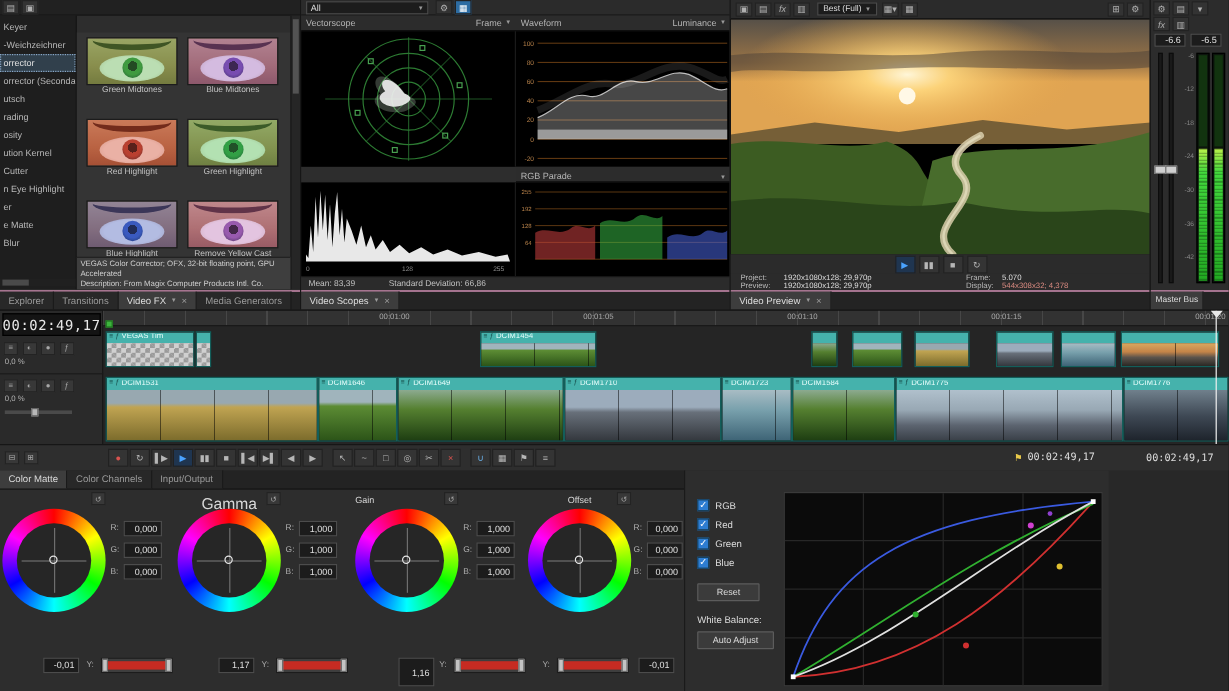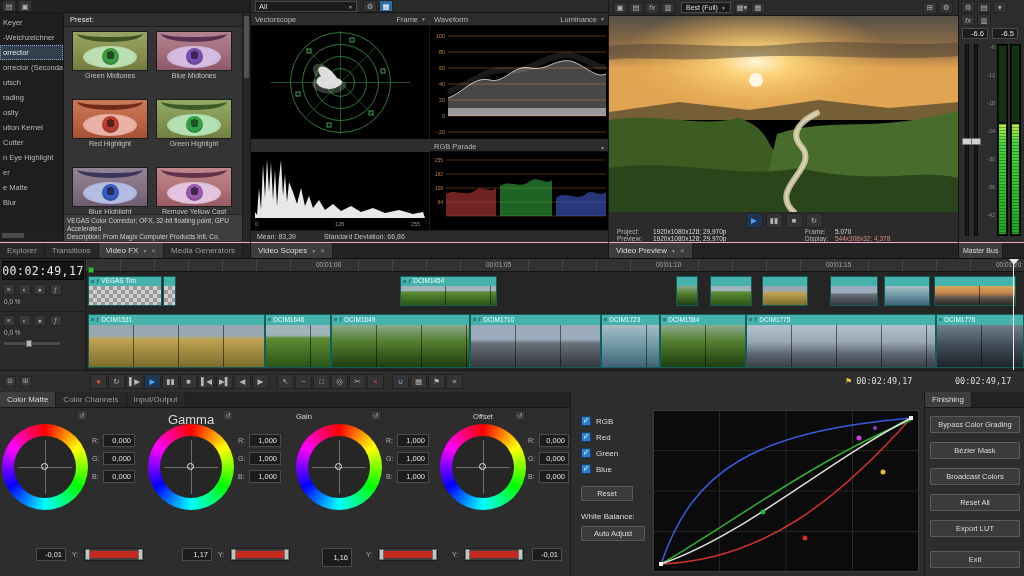--- a/index.html
+++ b/index.html
@@ -86,23 +86,20 @@
       <div class="plugitem">Cutter</div>
       <div class="plugitem">n Eye Highlight</div>
       <div class="plugitem">er</div>
       <div class="plugitem">e Matte</div>
       <div class="plugitem">Blur</div>
       <div class="abs" style="left:0;top:219px;width:64px;height:7px;background:#202020;">
           <div class="abs" style="left:2px;top:1px;width:22px;height:5px;background:#4a4a4a;"></div>
         </div>
     </div>
 
-    <div class="abs" style="left:64px;top:13px;width:186px;height:14px;background:#2f2f2f;border-bottom:1px solid #1c1c1c;display:flex;align-items:center;">
-      <span style="margin-left:6px;font-size:7.5px;color:#e0e0e0;">Preset:</span>
-    </div>
     <div class="abs" style="left:64px;top:27px;width:178px;height:187px;background:#343434;overflow:hidden;">
       <div class="eyecard" style="left:8px;top:4px;--tint:rgba(70,190,70,.32);--iris:#3c8a3c;">
         <div class="eye">
             <div class="brow"></div>
             <div class="eyeball"></div>
             <div class="iris"></div>
             <div class="tint"></div>
           </div>
         <div class="eyelabel">Green Midtones</div>
       </div>
@@ -704,21 +701,21 @@
         <div class="valbox" style="width:32px;height:13px;">1,000</div>
       </div>
     <div class="rgbrow" style="left:386px;top:60px;">
         <span class="lab">G:</span>
         <div class="valbox" style="width:32px;height:13px;">1,000</div>
       </div>
     <div class="rgbrow" style="left:386px;top:78px;">
         <span class="lab">B:</span>
         <div class="valbox" style="width:32px;height:13px;">1,000</div>
       </div>
-    <div class="valbox abs" style="left:322px;top:156px;width:30px;height:19px;">1,16</div>
+    <div class="valbox abs" style="left:332px;top:156px;width:30px;height:24px;">1,16</div>
     <span class="abs" style="left:366px;top:159px;font-size:7px;color:#b0b0b0;">Y:</span>
     <div class="yslider" style="left:378px;top:156px;width:60px;">
         <div class="yfill"></div>
         <div class="yh" style="left:0;"></div>
         <div class="yh" style="right:0;"></div>
       </div>
 
     <span class="abs" style="left:440px;top:20px;width:86px;text-align:center;font-size:7.5px;color:#d8d8d8;">Offset</span>
     <span class="mi abs" style="left:514px;top:18px;">↺</span>
     <div class="wheel" style="left:440px;top:32px;">
@@ -786,29 +783,14 @@
         <rect x="256" y="6" width="4" height="4" fill="#ffffff"></rect>
         <circle cx="110" cy="102" r="2.5" fill="#30b030"></circle>
         <circle cx="152" cy="128" r="2.5" fill="#d03030"></circle>
         <circle cx="206" cy="28" r="2.5" fill="#d040d0"></circle>
         <circle cx="222" cy="18" r="2" fill="#9040d0"></circle>
         <circle cx="230" cy="62" r="2.5" fill="#e0c030"></circle>
       </svg>
     </div>
   </div>
 
-  <div class="abs" style="left:924px;top:392px;width:100px;height:184px;background:#2d2d2d;border-left:1px solid #1a1a1a;">
-    <div class="toptabs" style="left:0;top:0;width:100px;position:absolute;">
-      <div class="tab active">
-          <span>Finishing</span>
-        </div>
-    </div>
-    <div class="abs" style="left:0;top:24px;width:100px;display:flex;flex-direction:column;align-items:center;">
-      <div class="btn fbtn">Bypass Color Grading</div>
-      <div class="btn fbtn">Bézier Mask</div>
-      <div class="btn fbtn">Broadcast Colors</div>
-      <div class="btn fbtn">Reset All</div>
-      <div class="btn fbtn">Export LUT</div>
-      <div class="btn fbtn" style="margin-top:5px;">Exit</div>
-    </div>
-  </div>
 
 </div>
 
 </body></html>

